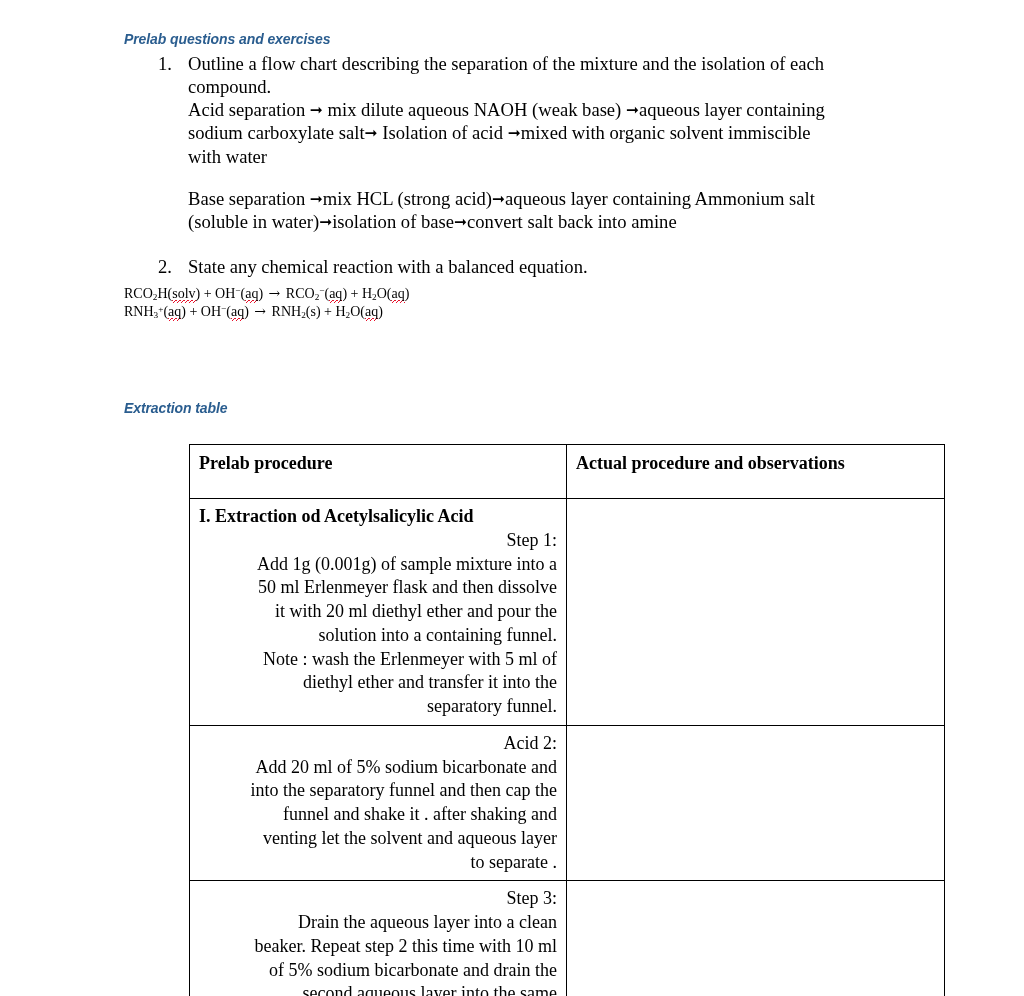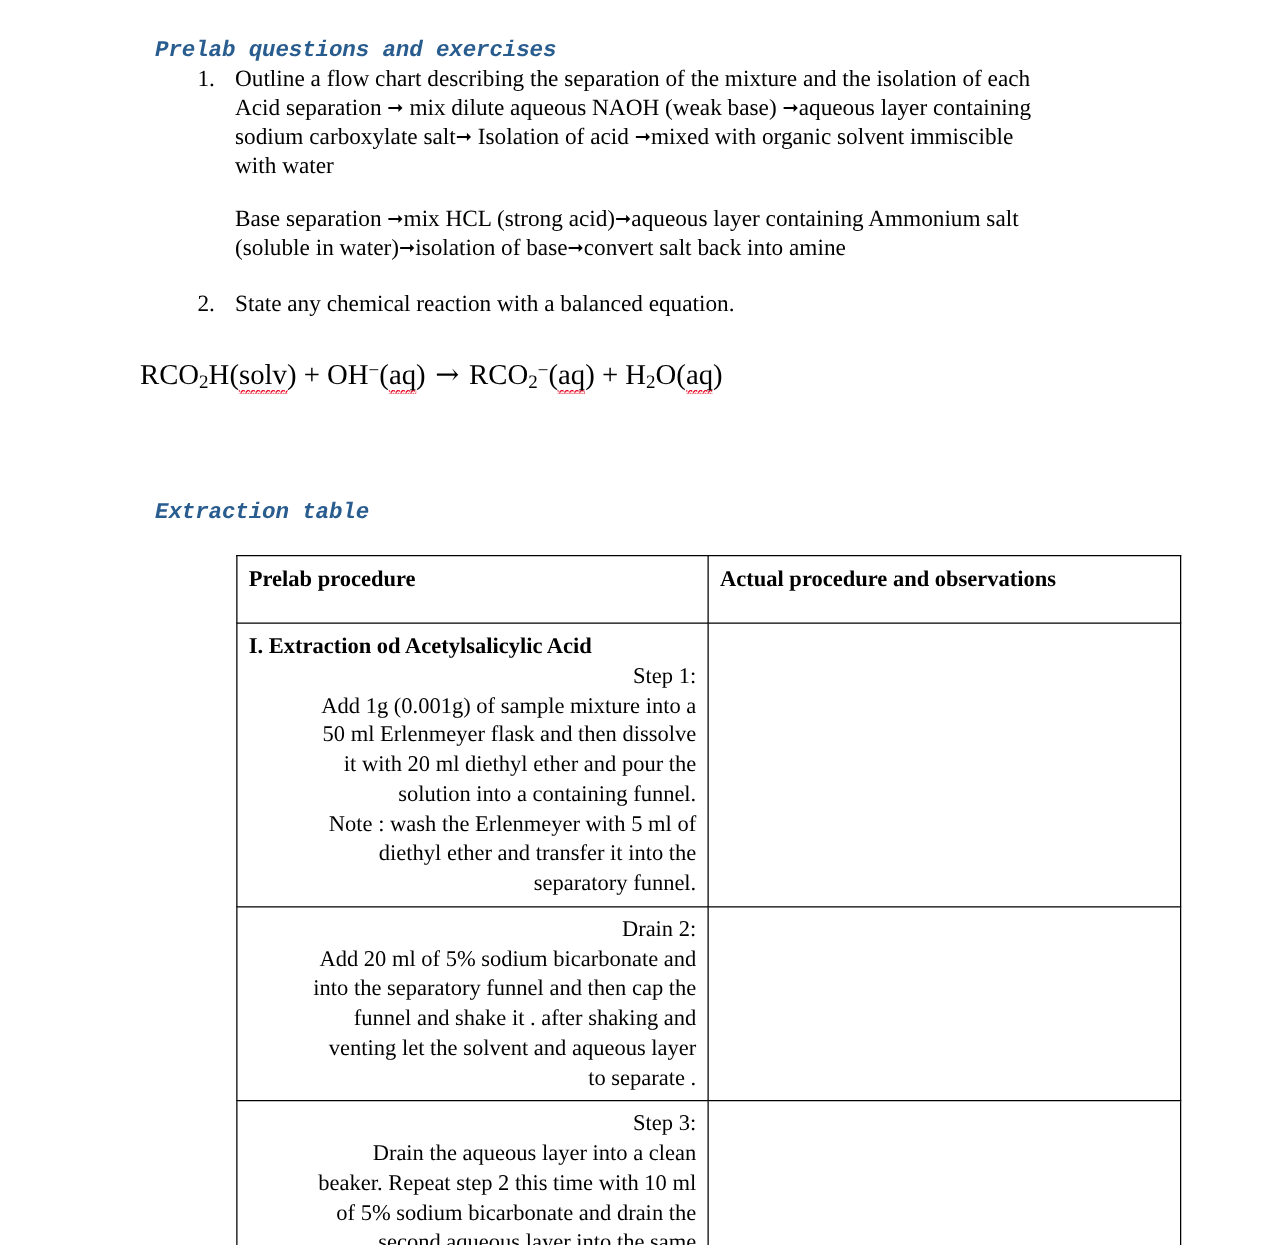--- a/index.html
+++ b/index.html
@@ -18,24 +18,24 @@
   }
   .page {
     position: relative;
     width: 1024px;
     height: 996px;
     overflow: hidden;
   }
 
   
   .heading-blue {
-    font-family: Liberation Mono, monospace;
+    font-family: Liberation Sans, sans-serif;
     font-weight: bold;
     font-style: italic;
-    font-size: 18px;
+    font-size: 14px;
     color: #2A5D8F;
     letter-spacing: -0.1px;
     line-height: 1.15;
   }
   #h-prelab {
     position: absolute;
     left: 124px;
     top: 31px;
   }
   #h-procedure {
@@ -79,23 +79,23 @@
     font-weight: bold;
     font-size: 15.5px;
     line-height: 1;
     vertical-align: 1px;
     letter-spacing: 0;
   }
 
   
   .equations {
     position: absolute;
-    left: 112px;
+    left: 124px;
     top: 285px;
-    font-size: 23px;
+    font-size: 14px;
     line-height: 1.285;
   }
   .equations div {
     white-space: nowrap;
   }
   .eqarrow {
     font-family: "DejaVu Serif", serif;
     padding: 0 2px;
   }
   sub {
@@ -161,20 +161,21 @@
 <div class="page">
 
   <div id="h-prelab" class="heading-blue">Prelab questions and exercises</div>
 
   <div class="qlist">
 
     <div class="qitem">
       <span class="qnum">1.</span>
       <div class="qbody">
         <p>Outline a flow chart describing the separation of the mixture and the isolation of each</p>
+        <p>compound.</p>
 
         <p>Acid separation <span class="arw">➞</span> mix dilute aqueous NAOH (weak base) <span class="arw">➞</span>aqueous layer containing</p>
         <p>sodium carboxylate salt<span class="arw">➞</span> Isolation of acid <span class="arw">➞</span>mixed with organic solvent immiscible</p>
         <p>with water</p>
 
         <div class="gap-line"></div>
 
         <p>Base separation <span class="arw">➞</span>mix HCL (strong acid)<span class="arw">➞</span>aqueous layer containing Ammonium salt</p>
         <p>(soluble in water)<span class="arw">➞</span>isolation of base<span class="arw">➞</span>convert salt back into amine</p>
       </div>
@@ -184,20 +185,21 @@
       <span class="qnum">2.</span>
       <div class="qbody">
         <p>State any chemical reaction with a balanced equation.</p>
       </div>
     </div>
 
   </div>
 
   <div class="equations">
     <div>RCO<sub>2</sub>H(<span class="sp">solv</span>) + OH<sup>−</sup>(<span class="sp">aq</span>) <span class="eqarrow">→</span> RCO<sub>2</sub><sup>−</sup>(<span class="sp">aq</span>) + H<sub>2</sub>O(<span class="sp">aq</span>)</div>
+    <div>RNH<sub>3</sub><sup>+</sup>(<span class="sp">aq</span>) + OH<sup>−</sup>(<span class="sp">aq</span>) <span class="eqarrow">→</span> RNH<sub>2</sub>(s) + H<sub>2</sub>O(<span class="sp">aq</span>)</div>
   </div>
 
   <div id="h-procedure" class="heading-blue">Extraction table</div>
 
   <table class="proc-table">
     <colgroup>
       <col class="col-left">
       <col class="col-right">
     </colgroup>
     <tbody>
@@ -216,21 +218,21 @@
           <span class="cell-line">solution into a containing funnel.</span>
           <span class="cell-line">Note : wash the Erlenmeyer with 5 ml of</span>
           <span class="cell-line">diethyl ether and transfer it into the</span>
           <span class="cell-line">separatory funnel.</span>
         </td>
         <td></td>
       </tr>
 
       <tr>
         <td>
-          <span class="cell-line">Drain 2:</span>
+          <span class="cell-line">Acid 2:</span>
           <span class="cell-line">Add 20 ml of 5% sodium bicarbonate and</span>
           <span class="cell-line">into the separatory funnel and then cap the</span>
           <span class="cell-line">funnel and shake it . after shaking and</span>
           <span class="cell-line">venting let the solvent and aqueous layer</span>
           <span class="cell-line">to separate .</span>
         </td>
         <td></td>
       </tr>
 
       <tr>

